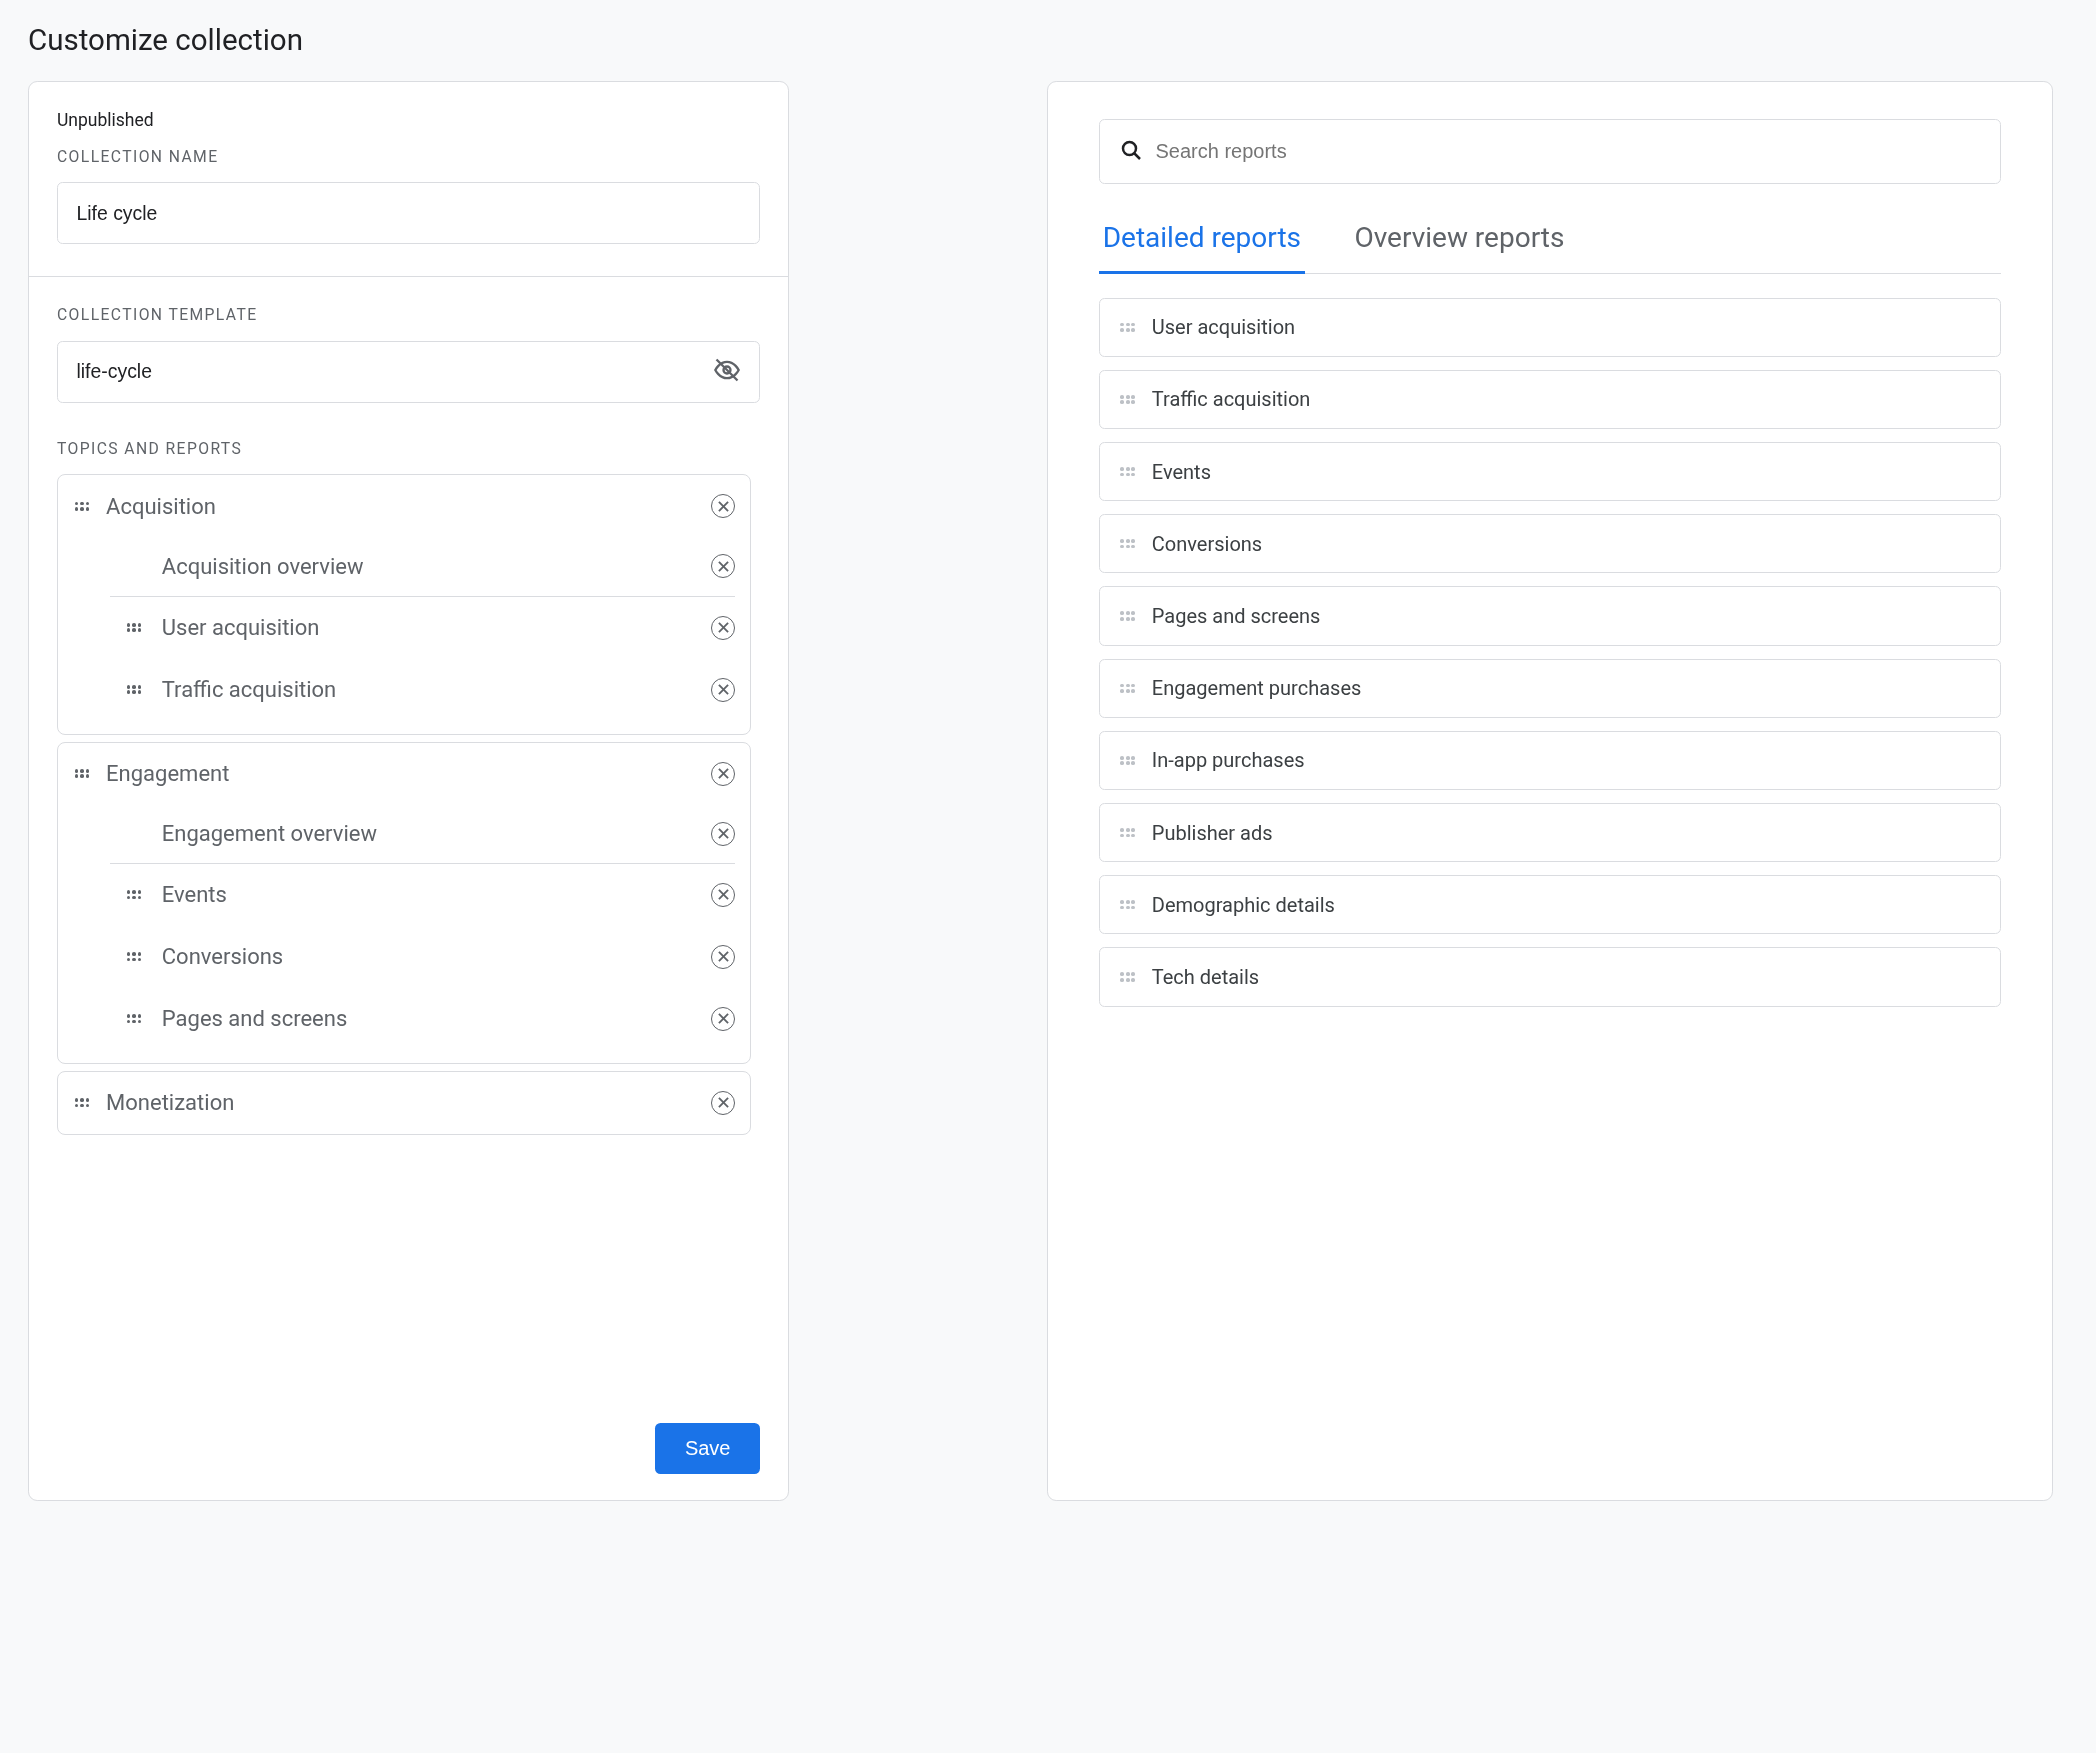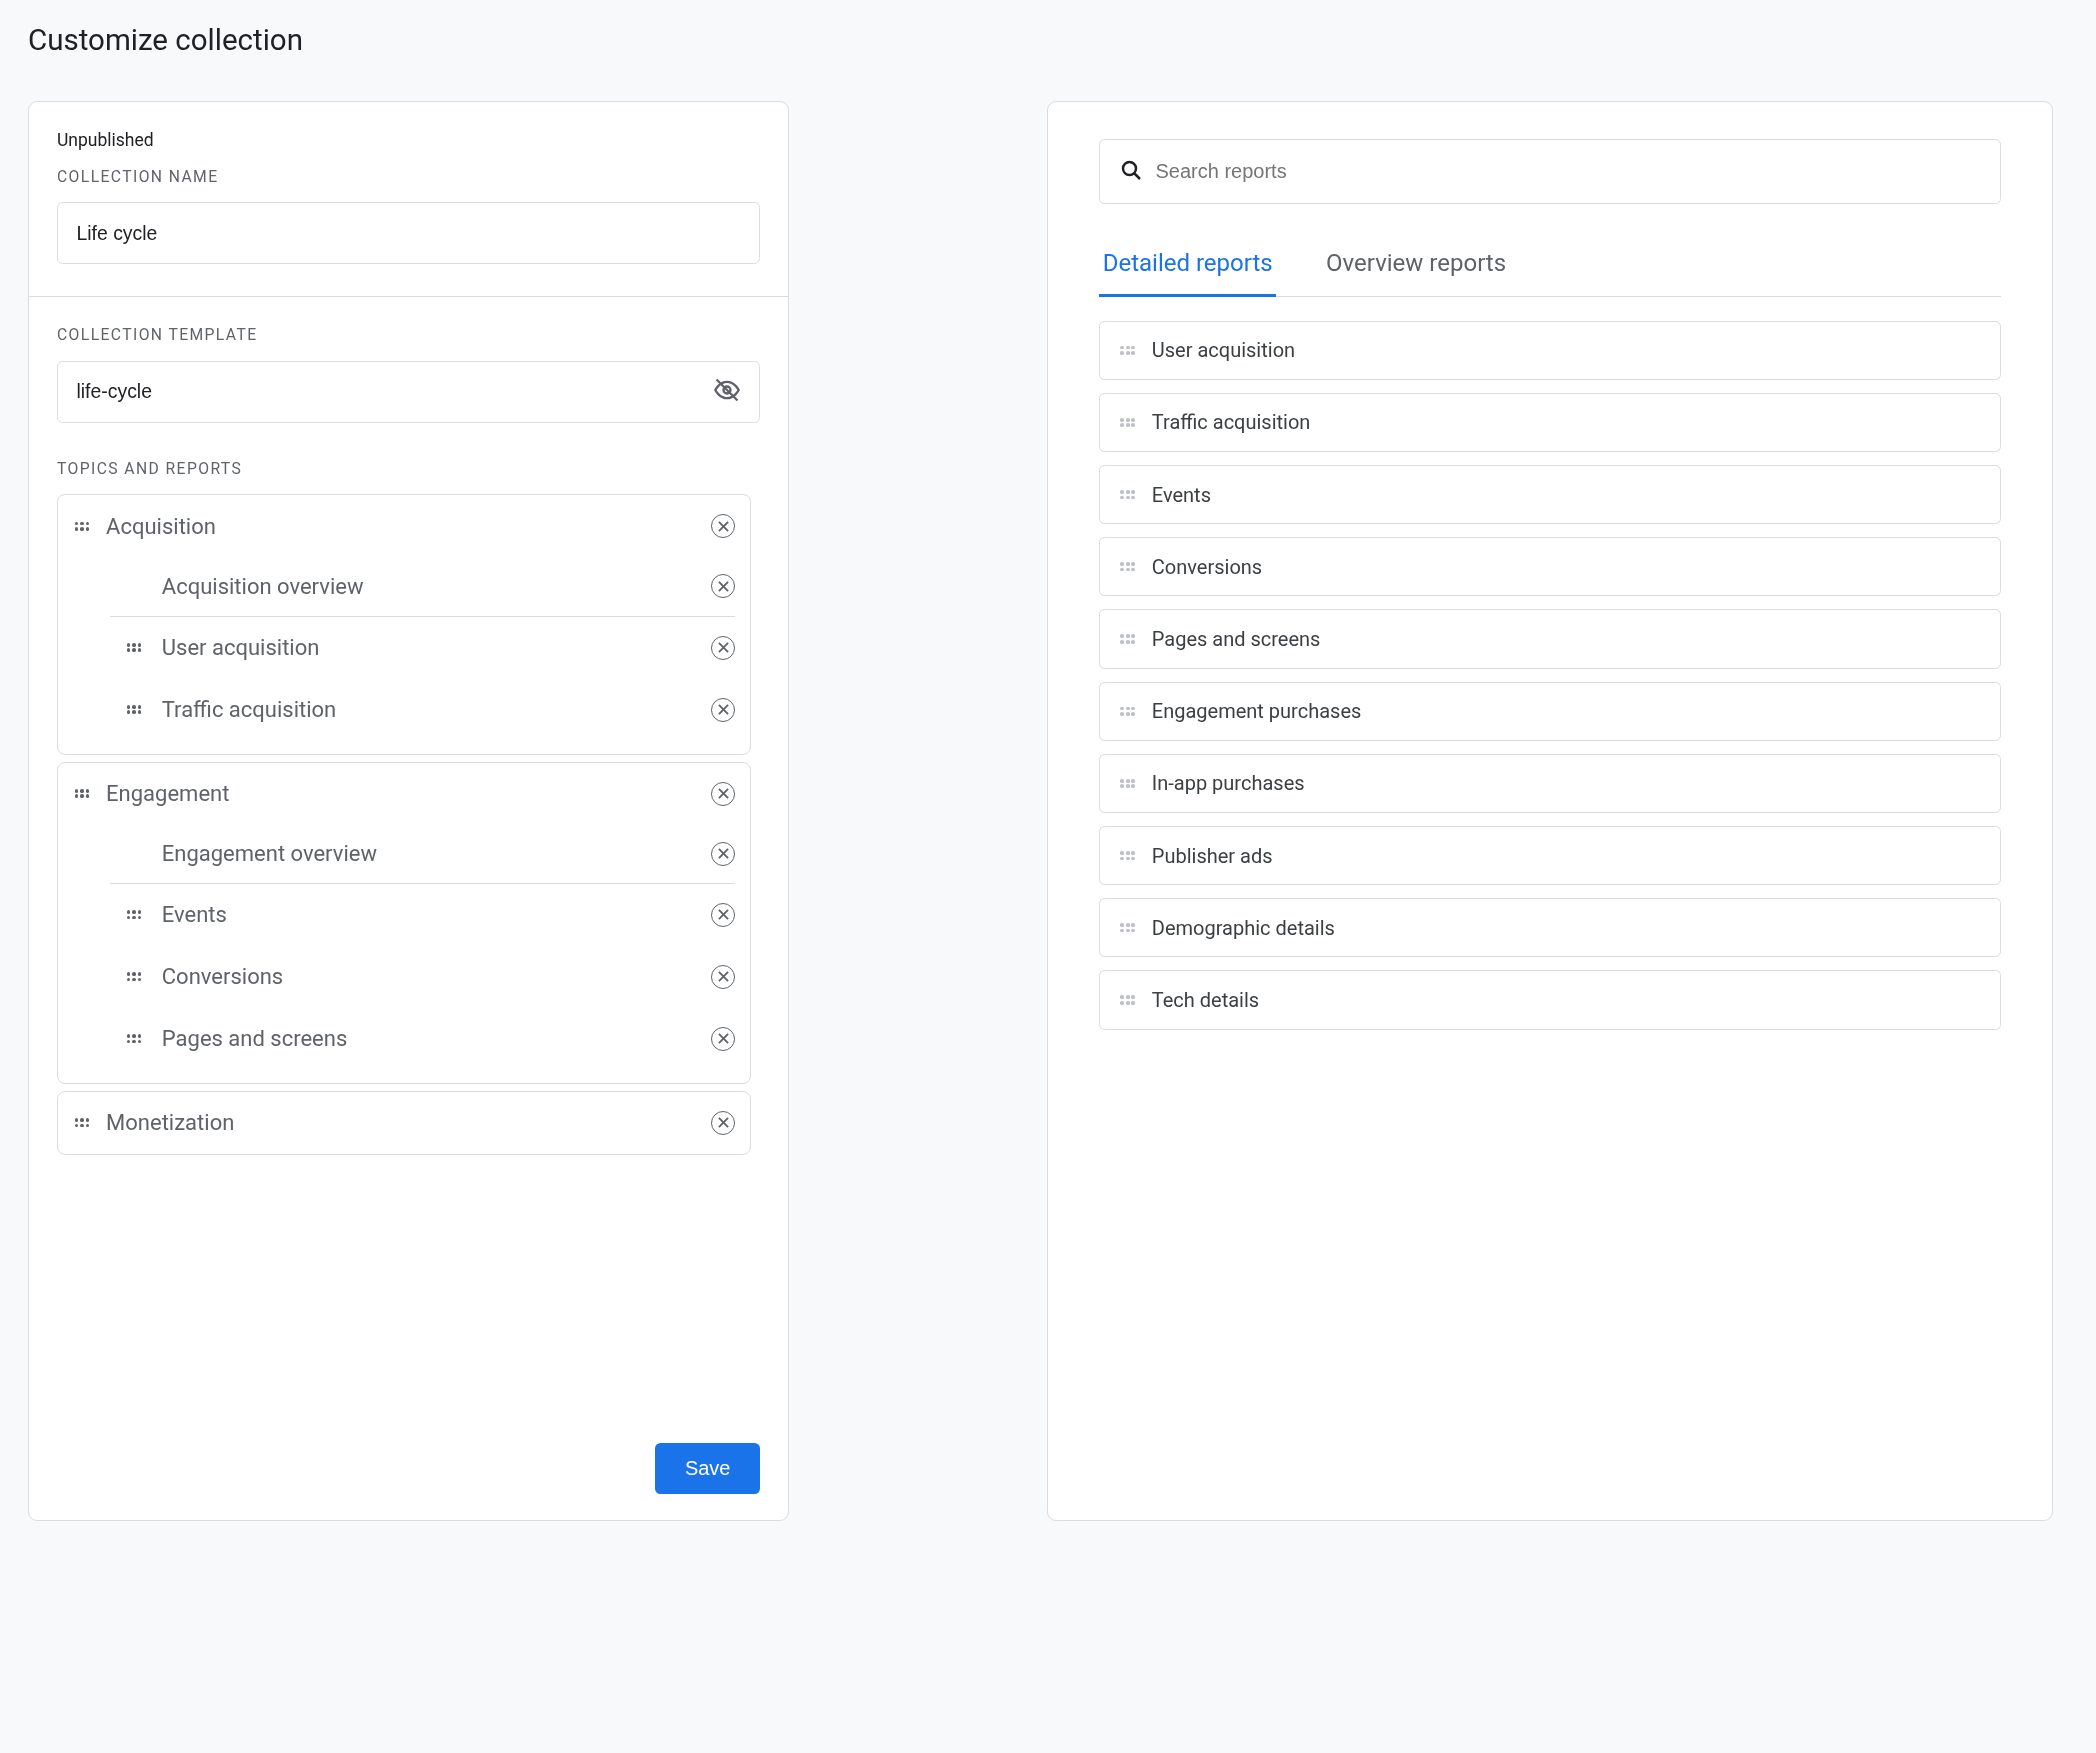--- a/index.html
+++ b/index.html
@@ -7,21 +7,21 @@
     font-family: "Google Sans", Roboto, Arial, sans-serif;
     background: #f8f9fa;
     color: #202124;
     padding: 23px 28px;
     font-size: 13px;
   }
   .page-title {
     font-size: 29.5px;
     font-weight: 400;
     color: #202124;
-    margin-bottom: 44px;
+    margin-bottom: 24px;
   }
   .layout {
     display: flex;
     gap: 258px;
   }
   .panel {
     background: #fff;
     border: 0.9px solid #dadce0;
     border-radius: 9.2px;
     overflow: hidden;
@@ -179,27 +179,26 @@
     outline: none;
     color: #5f6368;
   }
   .tabs {
     display: flex;
     gap: 46px;
     border-bottom: 0.9px solid #dadce0;
     margin-bottom: 24px;
   }
   .tab {
-    font-size: 24px;
+    font-size: 28px;
     color: #5f6368;
     padding: 0 3.7px 16.6px 3.7px;
     cursor: pointer;
     border-bottom: 3.7px solid transparent;
     margin-bottom: -0.9px;
-    margin-top: 8px;
   }
   .tab.active {
     color: #1a73e8;
     border-bottom-color: #1a73e8;
   }
   .available-report {
     display: flex;
     align-items: center;
     border: 0.9px solid #dadce0;
     border-radius: 5.5px;

